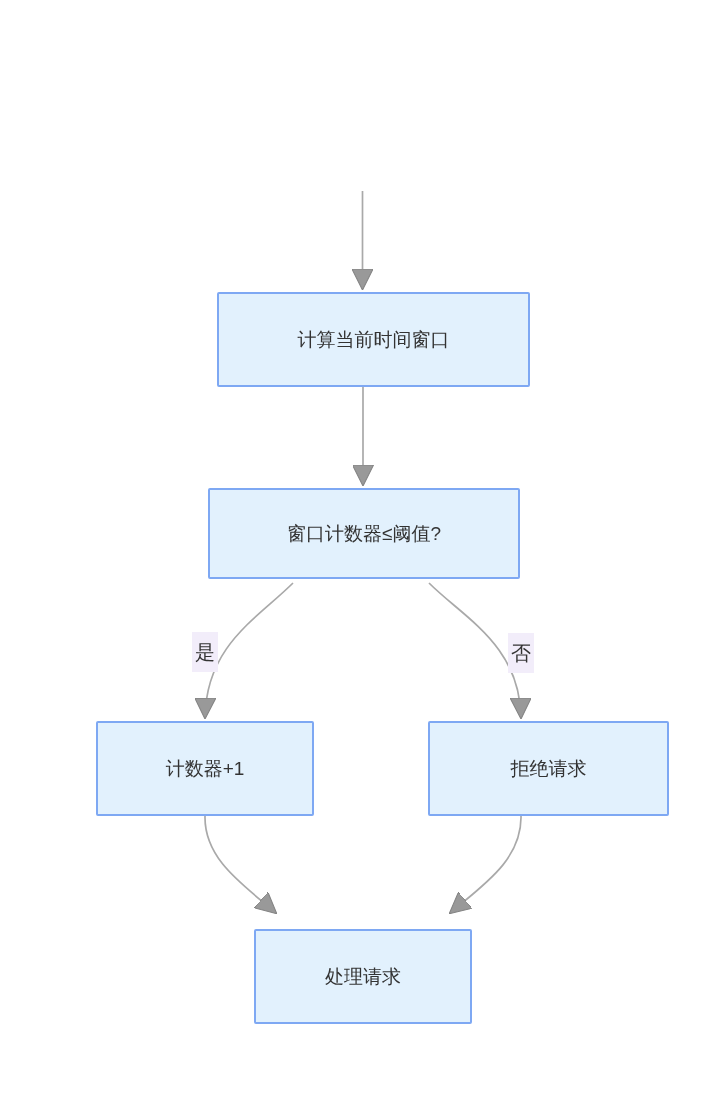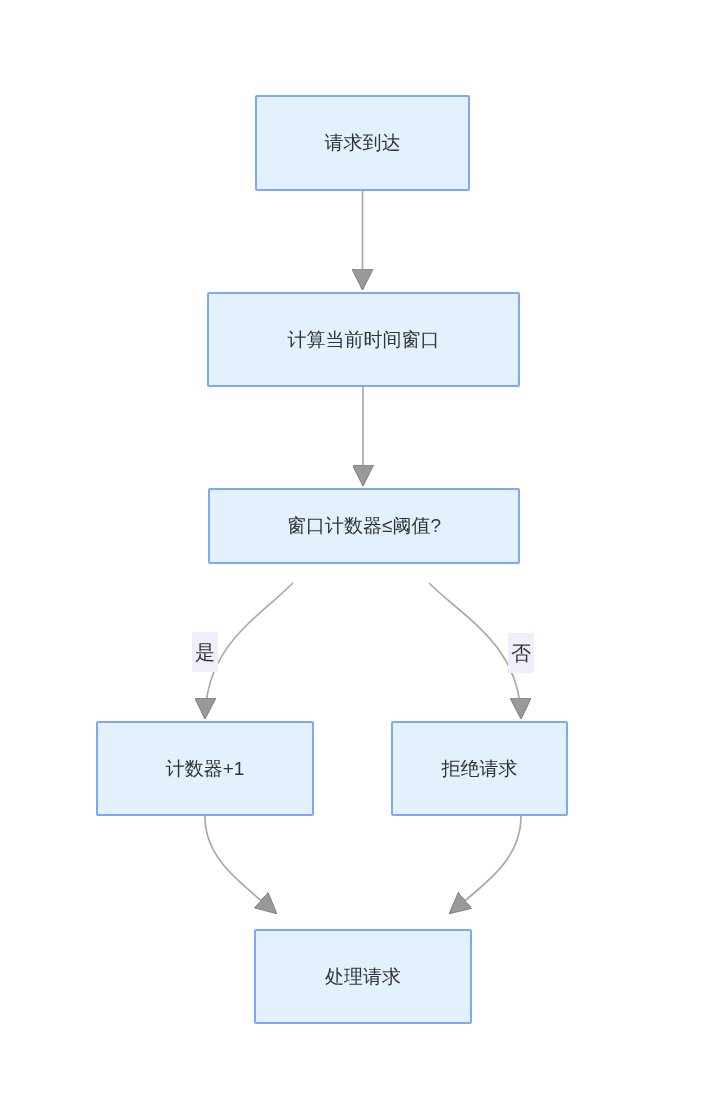--- a/index.html
+++ b/index.html
@@ -31,24 +31,24 @@
     background:var(--node-fill);
     border:2px solid var(--node-border);
     border-radius:2px;
     color:var(--node-text);
     font-size:19px;
     line-height:1.35;
     display:flex;align-items:center;justify-content:center;
     text-align:center;
   }
   .node-a{left:255px;top:95px;width:215px;height:96px;}
-  .node-b{left:207px;top:292px;width:313px;height:95px;}
-  .node-c{left:208px;top:488px;width:312px;height:76px;}
+  .node-b{left:217px;top:292px;width:313px;height:95px;}
+  .node-c{left:208px;top:488px;width:312px;height:91px;}
   .node-d{left:96px;top:721px;width:218px;height:95px;align-items:center;}
-  .node-e{left:391px;top:721px;width:177px;height:95px;}
+  .node-e{left:428px;top:721px;width:241px;height:95px;}
   .node-f{left:254px;top:917px;width:218px;height:95px;margin-top:12px;}
   .edge-label{
     position:absolute;
     transform:translate(-50%,-50%);
     background:var(--label-bg);
     color:var(--label-text);
     font-size:20px;
     line-height:1.2;
     padding:8px 3px;
     text-align:center;
@@ -71,23 +71,20 @@
     <g fill="none" stroke="var(--edge-line)" stroke-width="1.7">
       <path d="M362.5,191 L362.5,289" marker-end="url(#arrowhead)"></path>
       <path d="M363,387 L363,485" marker-end="url(#arrowhead)"></path>
       <path d="M293,583 C258,618 206,645 205,718" marker-end="url(#arrowhead)"></path>
       <path d="M429,583 C464,618 520,645 521,718" marker-end="url(#arrowhead)"></path>
       <path d="M205,816 C204,860 245,886 276,913" marker-end="url(#arrowhead)"></path>
       <path d="M521,816 C522,860 482,886 450,913" marker-end="url(#arrowhead)"></path>
     </g>
   </svg>
 
-  <div class="node node-a">
-    <span>请求到达</span>
-  </div>
   <div class="node node-b">
     <span>计算当前时间窗口</span>
   </div>
   <div class="node node-c">
     <span>窗口计数器≤阈值?</span>
   </div>
   <div class="node node-d">
     <span>计数器+1</span>
   </div>
   <div class="node node-e">

